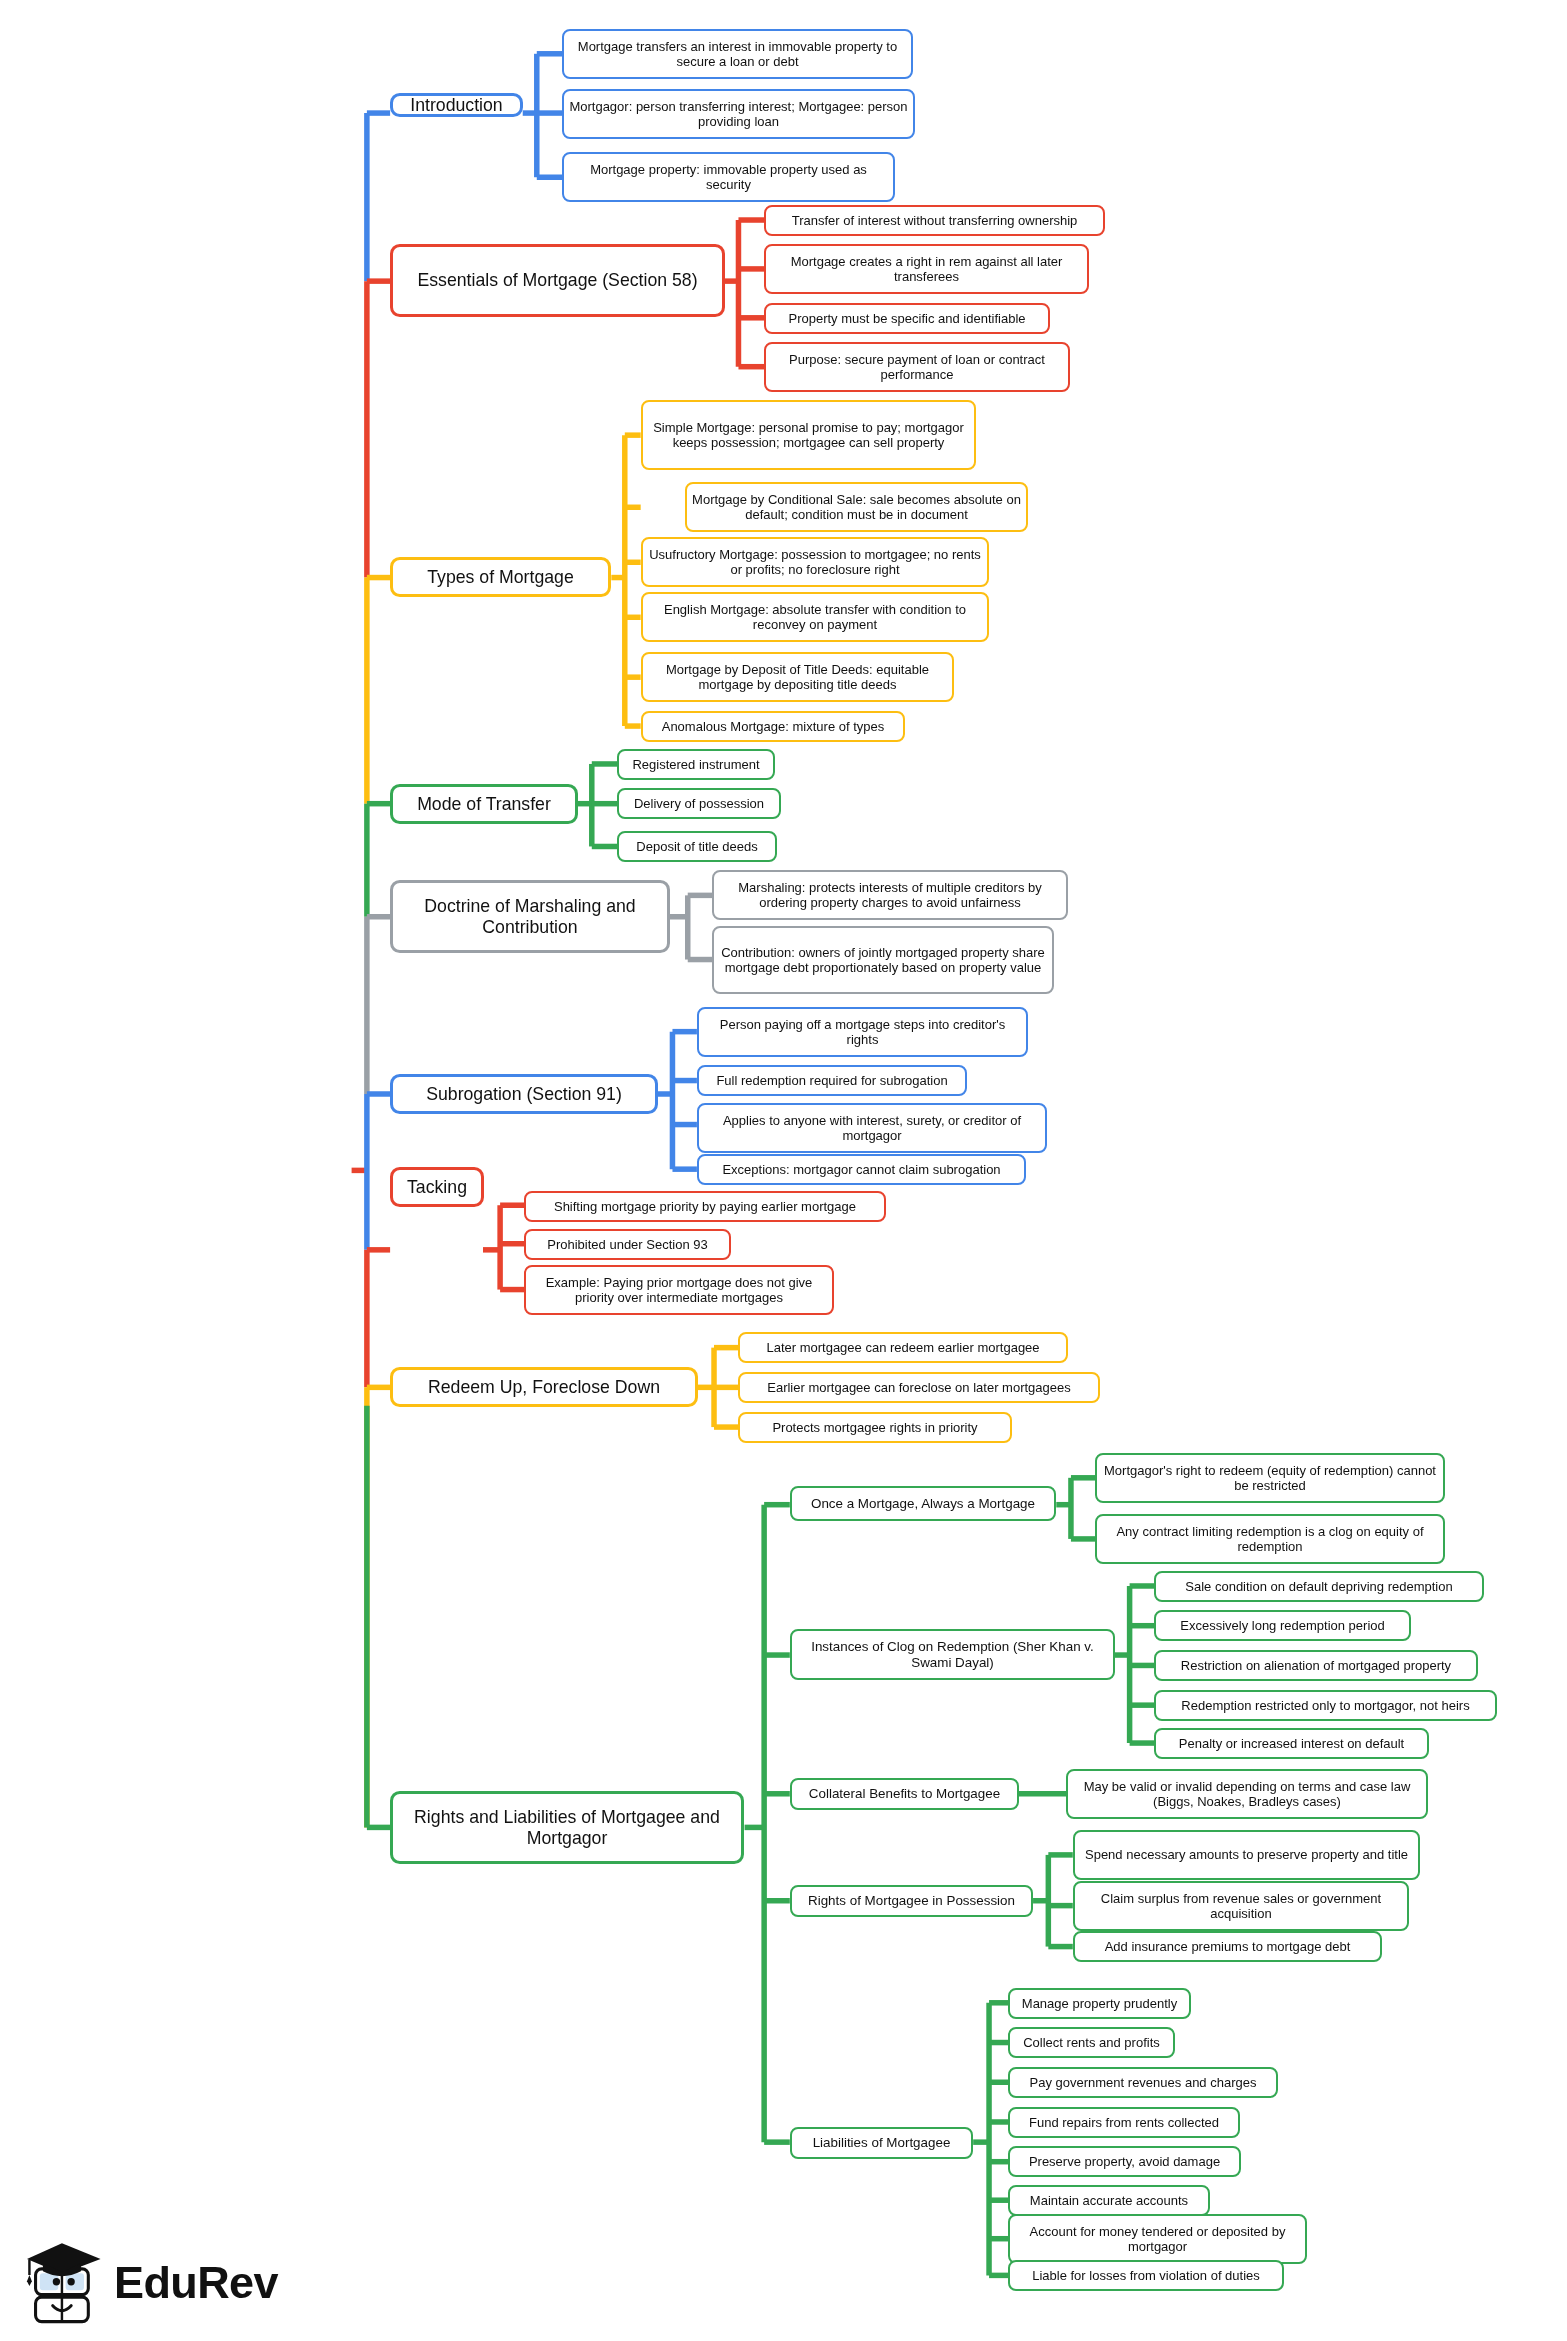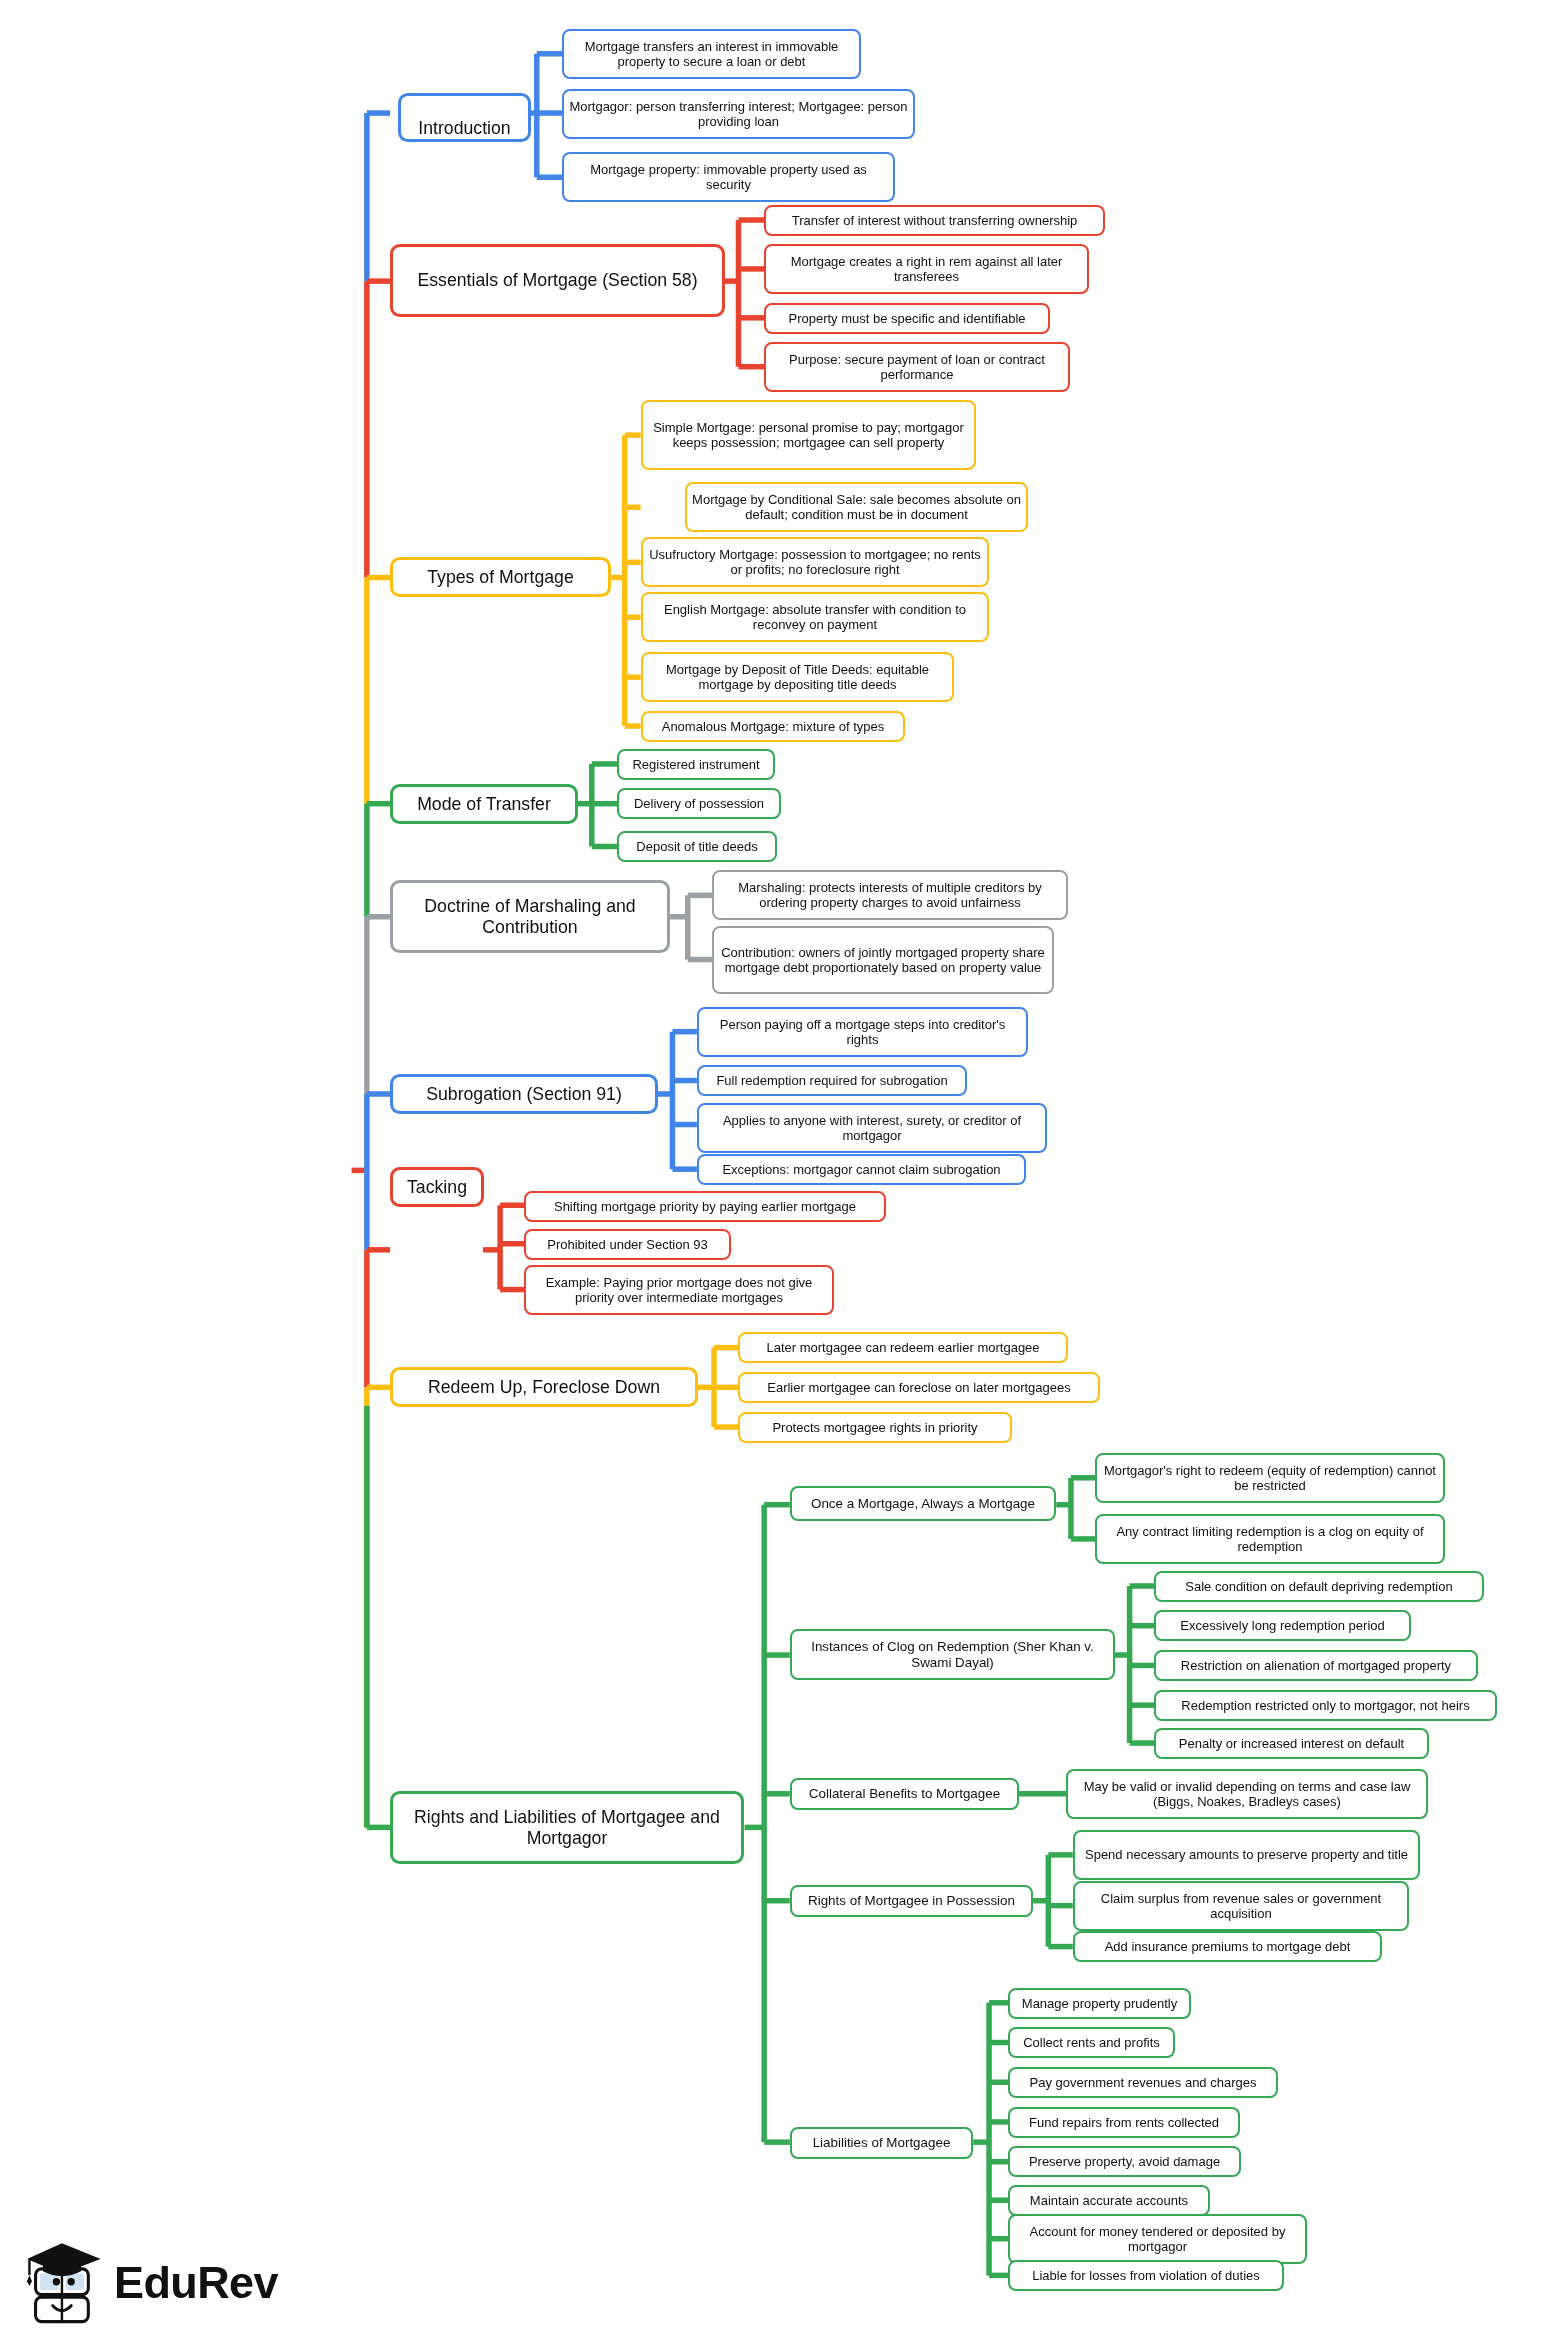--- a/index.html
+++ b/index.html
@@ -204,24 +204,24 @@
     <path d="M1618,3342 H1650" stroke="#35a853" stroke-width="9" fill="none"></path>
     <path d="M1618,3407 H1650" stroke="#35a853" stroke-width="9" fill="none"></path>
     <path d="M1618,3472 H1650" stroke="#35a853" stroke-width="9" fill="none"></path>
     <path d="M1618,3537 H1650" stroke="#35a853" stroke-width="9" fill="none"></path>
     <path d="M1618,3600 H1650" stroke="#35a853" stroke-width="9" fill="none"></path>
     <path d="M1618,3663 H1650" stroke="#35a853" stroke-width="9" fill="none"></path>
     <path d="M1618,3723 H1650" stroke="#35a853" stroke-width="9" fill="none"></path>
   </svg>
 
 
-  <div class="node-box lvl1 c-blue" style="left:398px; top:93px; width:133px; height:49px;align-items:flex-end;">
+  <div class="node-box lvl1 c-blue" style="left:390px; top:93px; width:133px; height:24px;">
     <span class="node-label">Introduction</span>
   </div>
-  <div class="node-box lvl2 c-blue" style="left:562px; top:29px; width:299px; height:50px;">
+  <div class="node-box lvl2 c-blue" style="left:562px; top:29px; width:351px; height:50px;">
     <span class="node-label">Mortgage transfers an interest in immovable property to secure a loan or debt</span>
   </div>
   <div class="node-box lvl2 c-blue" style="left:562px; top:89px; width:353px; height:50px;">
     <span class="node-label">Mortgagor: person transferring interest; Mortgagee: person providing loan</span>
   </div>
   <div class="node-box lvl2 c-blue" style="left:562px; top:152px; width:333px; height:50px;">
     <span class="node-label">Mortgage property: immovable property used as security</span>
   </div>
 
   <div class="node-box lvl1 c-red" style="left:390px; top:244px; width:335px; height:73px;">

